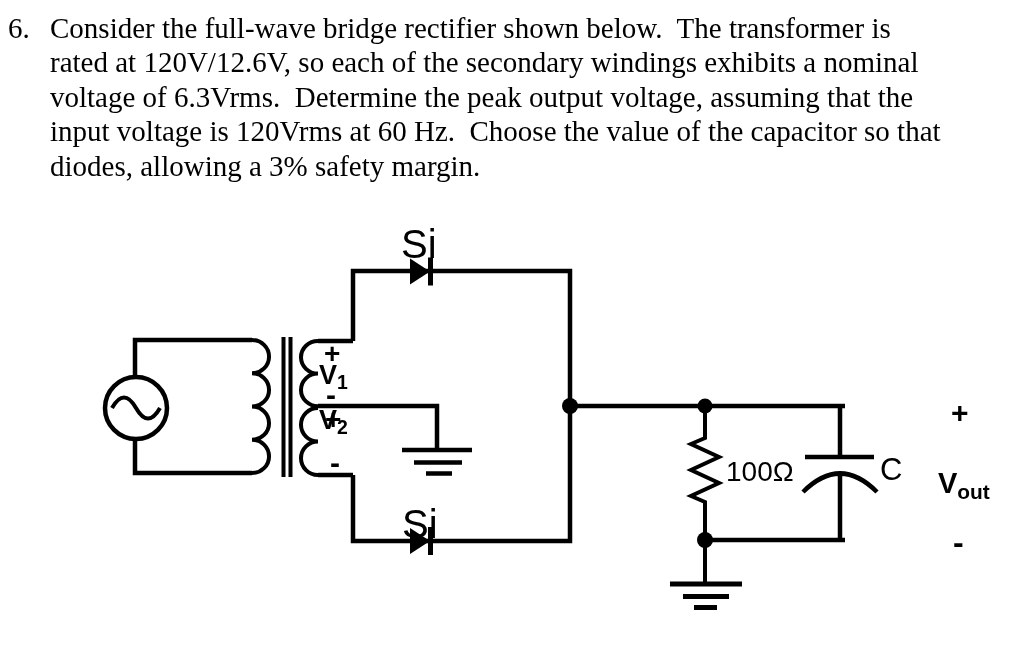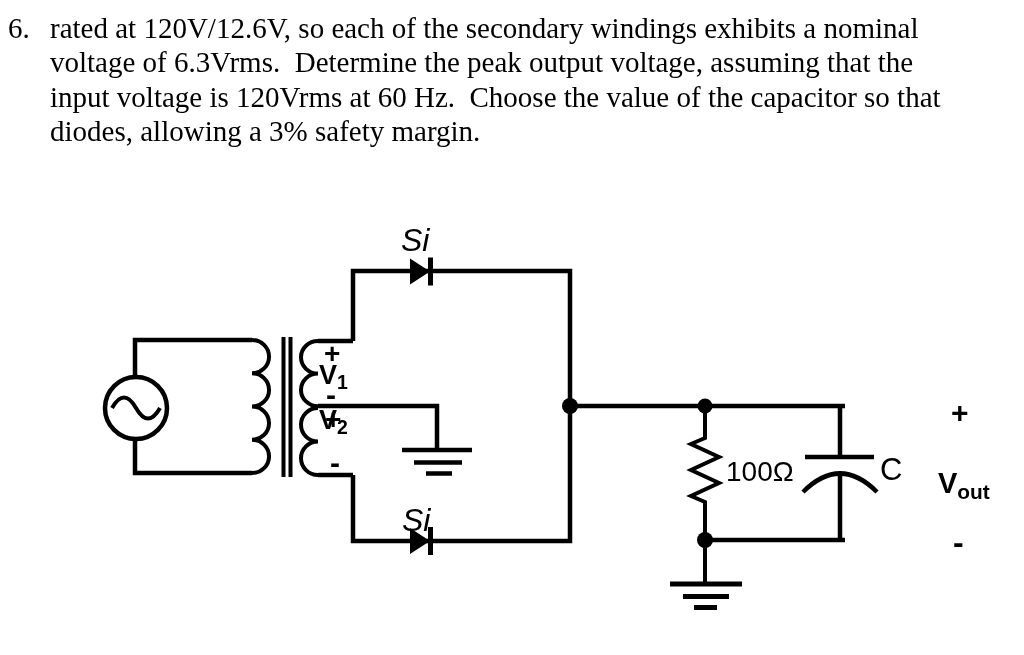--- a/index.html
+++ b/index.html
@@ -40,33 +40,34 @@
     height: 655px;
   }
   
   .clabel {
     position: absolute;
     font-family: "Liberation Sans", sans-serif;
     line-height: 1;
     white-space: pre;
     color: #000;
   }
-  .lbl-si { font-size: 32px; font-style: italic; }
+  .lbl-si { font-size: 40px; }
   .lbl-sign { font-weight: bold; }
   .lbl-v { font-weight: bold; }
   .sub { font-size: 0.72em; vertical-align: -0.28em; }
 </style>
 </head>
 <body>
 
 <div id="page">
 
   <div class="problem">
     <span class="num">6.</span>
     <div class="lines">
+      <div class="pline">Consider the full-wave bridge rectifier shown below.  The transformer is</div>
       <div class="pline">rated at 120V/12.6V, so each of the secondary windings exhibits a nominal</div>
       <div class="pline">voltage of 6.3Vrms.  Determine the peak output voltage, assuming that the</div>
       <div class="pline">input voltage is 120Vrms at 60 Hz.  Choose the value of the capacitor so that</div>
       <div class="pline">diodes, allowing a 3% safety margin.</div>
     </div>
   </div>
 
   <svg id="circuit-svg" viewBox="0 0 1024 655" fill="none" stroke="#000" stroke-width="4.5" stroke-linecap="butt" stroke-linejoin="miter">
 
     <g>

